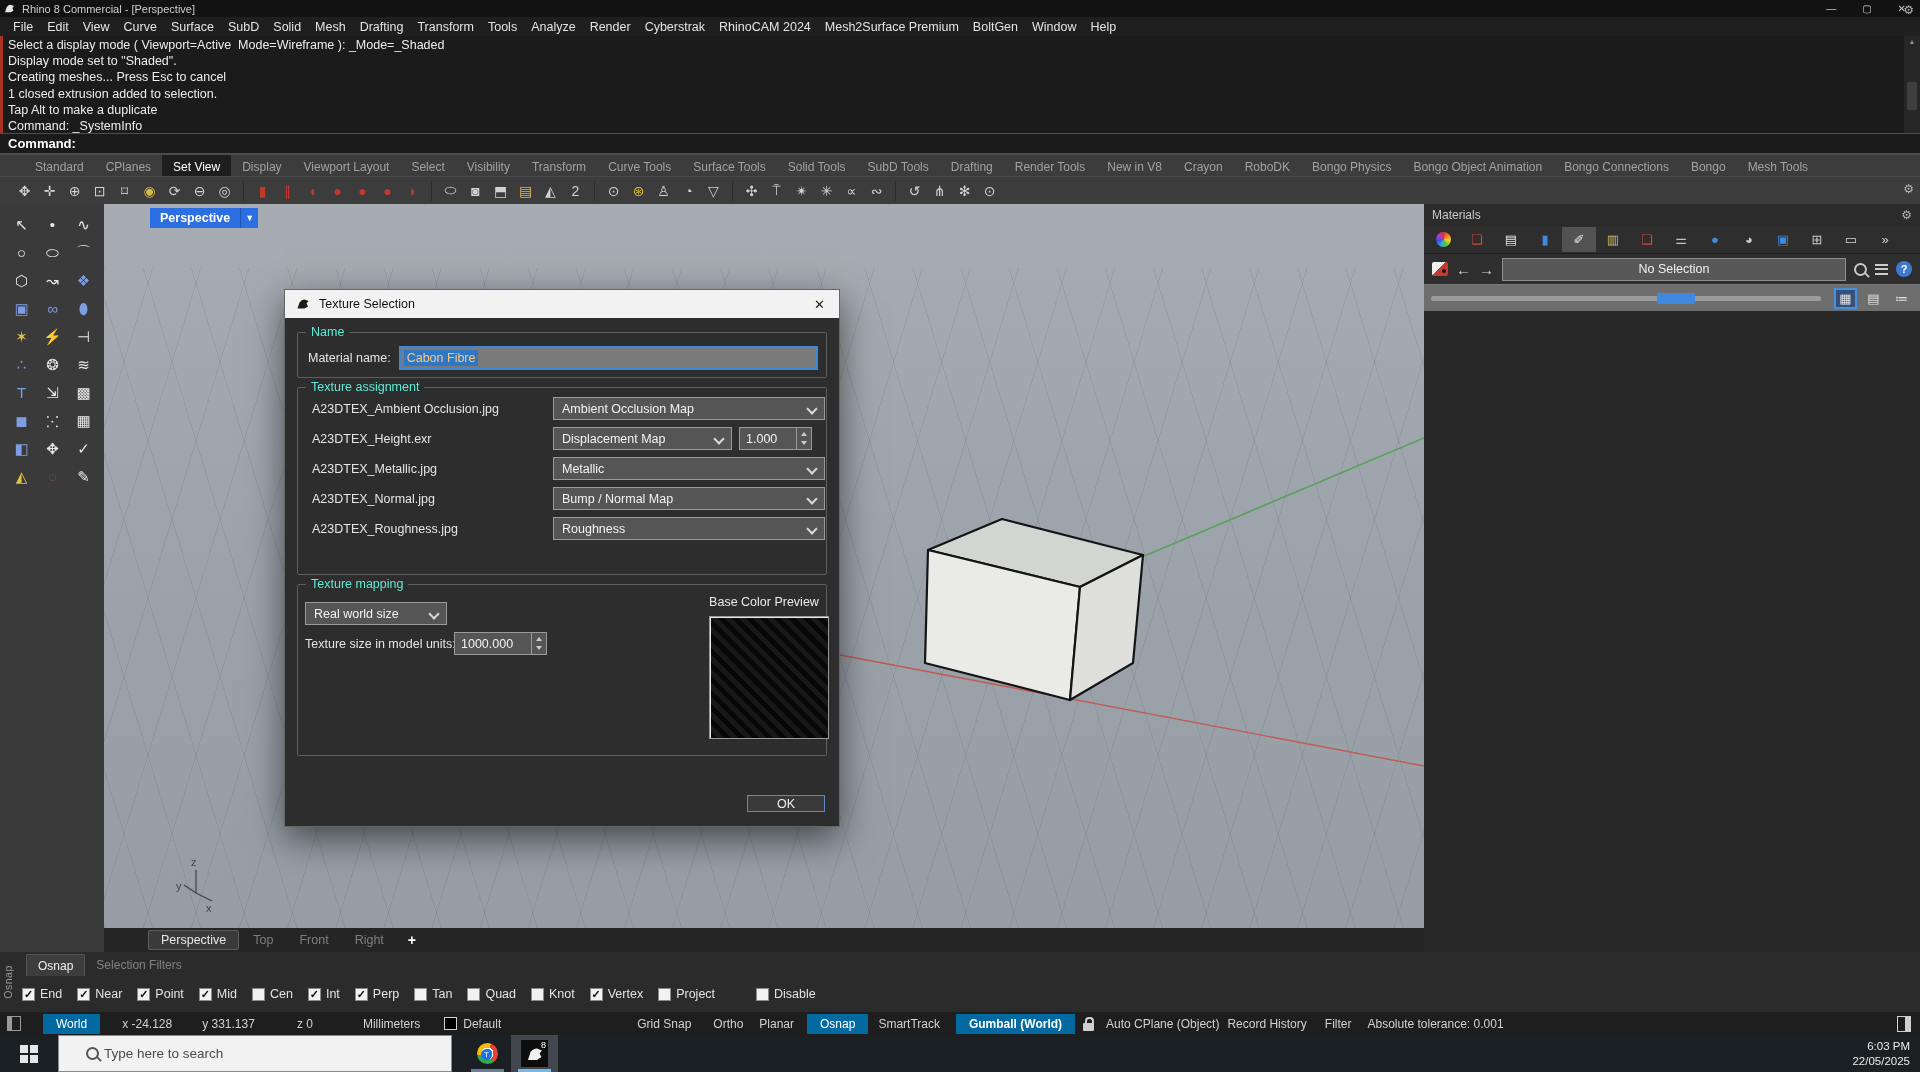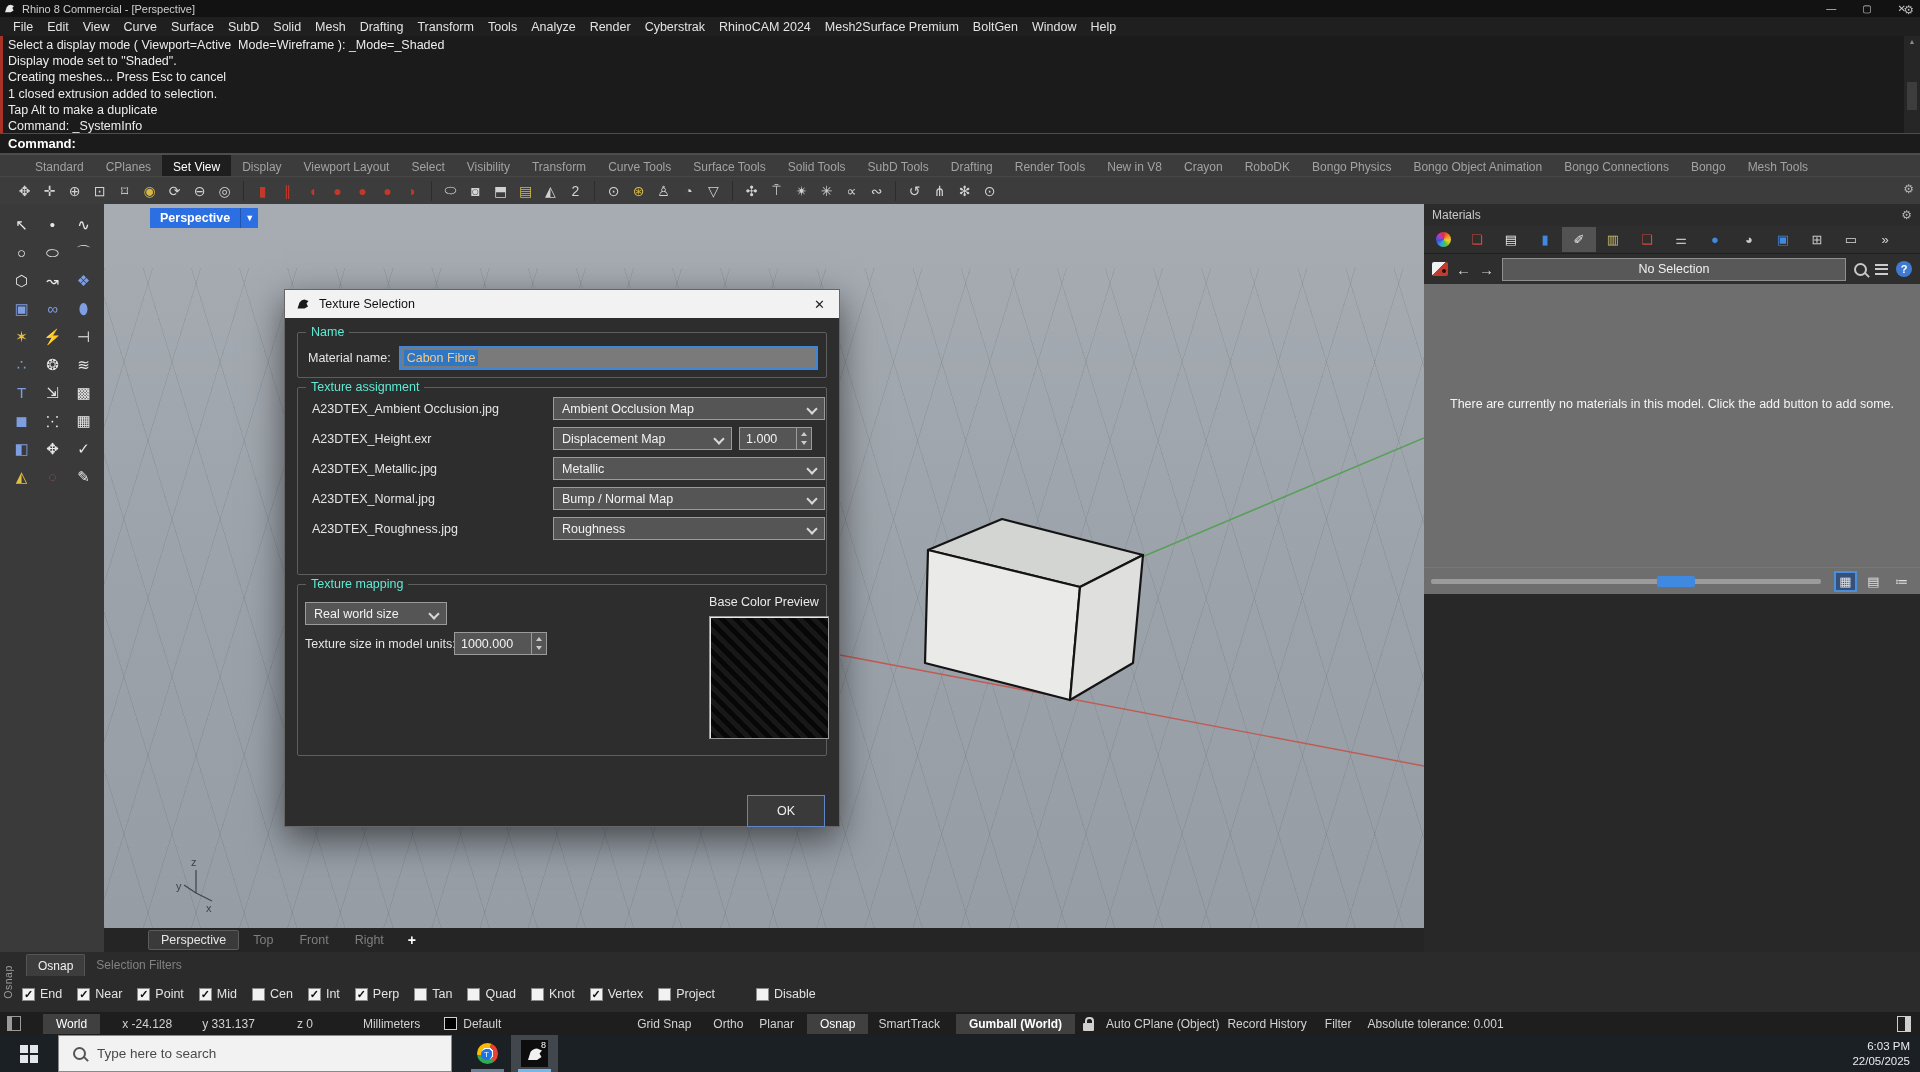--- a/index.html
+++ b/index.html
@@ -128,21 +128,21 @@
   .spin .up::after{content:"";border:3px solid transparent;border-bottom:4px solid #ccc;margin-bottom:2px;}
   .spin .dn::after{content:"";border:3px solid transparent;border-top:4px solid #ccc;margin-top:2px;}
   .grp.map{left:12px;top:294px;width:530px;height:172px;}
   .map-dd{position:absolute;left:7px;top:17px;width:142px;}
   .map-size-lab{position:absolute;left:7px;top:52px;color:#e5e5e5;font-size:12.5px;}
   .map-size-val{position:absolute;left:156px;top:47px;width:93px;}
   .prev-label{position:absolute;left:401px;top:10px;width:130px;text-align:center;color:#eaeaea;font-size:12.5px;}
   .preview{position:absolute;left:411px;top:31px;width:118px;height:121px;border:1px solid #9a9a9a;
            background:repeating-linear-gradient(45deg,#070707 0 5px,#181818 5px 10px);
            box-shadow:inset 1px 1px 0 #e8e8e8;}
-  .ok-btn{position:absolute;left:462px;top:505px;width:78px;height:32px;background:#3a3a3a;
+  .ok-btn{position:absolute;left:462px;top:505px;width:78px;height:17px;background:#3a3a3a;
           border:1px solid #5f87c8;color:#f0f0f0;font-size:12.5px;display:flex;align-items:center;
           justify-content:center;box-sizing:border-box;}
   
   .osnap{position:absolute;left:0;top:952px;width:1920px;height:60px;background:#2b2b2b;}
   .os-side{position:absolute;left:0;top:0;width:15px;height:60px;display:flex;align-items:center;justify-content:center;}
   .os-side span{transform:rotate(-90deg);color:#9a9a9a;font-size:10.5px;letter-spacing:.5px;}
   .os-tabs{position:absolute;left:26px;top:2px;display:flex;font-size:12px;color:#828282;}
   .os-tab{padding:4px 11px 3px;}
   .os-tab.active{background:#3d3d3d;color:#f0f0f0;border:1px solid #555;border-bottom:none;border-radius:2px 2px 0 0;}
   .os-opts{position:absolute;left:22px;top:27px;right:0;height:30px;display:flex;align-items:center;gap:15px;
@@ -152,21 +152,21 @@
   .cb{width:13px;height:13px;background:#f2f2f2;border:1px solid #8a8a8a;display:inline-flex;
       align-items:center;justify-content:center;font-size:11px;font-weight:bold;color:#111;box-sizing:border-box;}
   .cb.on::after{content:"✓";}
   
   .statusbar{position:absolute;left:0;top:1012px;width:1920px;height:23px;background:#1e1e1e;
              display:flex;align-items:center;font-size:12px;color:#d2d2d2;}
   .sb-pane-icon{margin-left:7px;width:12px;height:13px;border:1px solid #9a9a9a;flex:none;
                 background:linear-gradient(90deg,#9a9a9a 0 4px,transparent 4px);}
   .sb-items{display:flex;align-items:center;flex:1;}
   .sb-it{white-space:nowrap;display:inline-flex;align-items:center;}
-  .sb-it.chip{background:#404040;color:#fff;padding:3px 13px;}
+  .sb-it.chip{background:#0369a1;color:#fff;padding:3px 13px;}
   .sb-it.bold{font-weight:bold;}
   .sb-it .swatch{display:none;width:11px;height:11px;background:#000;border:1px solid #cfcfcf;margin-right:6px;}
   .sb-it.swatch-on .swatch{display:inline-block;}
   .sb-it.lock{position:relative;width:11px;height:14px;}
   .sb-it.lock::before{content:"";position:absolute;bottom:0;left:0;width:11px;height:8px;background:#cfcfcf;border-radius:1px;}
   .sb-it.lock::after{content:"";position:absolute;top:0;left:2px;width:5px;height:5px;
                      border:2px solid #cfcfcf;border-bottom:none;border-radius:4px 4px 0 0;}
   .sb-items .sb-it:nth-of-type(1){margin-left:22px;}
   .sb-items .sb-it:nth-of-type(2){margin-left:22px;}
   .sb-items .sb-it:nth-of-type(3){margin-left:30px;}
@@ -186,21 +186,21 @@
   .sb-items .sb-it:nth-of-type(17){margin-left:16px;}
   .sb-right-icon{width:12px;height:14px;border:1px solid #cfcfcf;margin-right:9px;flex:none;
                  background:linear-gradient(90deg,transparent 0 7px,#cfcfcf 7px);}
   
   .taskbar{position:absolute;left:0;top:1035px;width:1920px;height:37px;background:#1b2025;
            display:flex;align-items:stretch;color:#e8e8e8;}
   .start{width:58px;display:flex;align-items:center;justify-content:center;}
   .winlogo{display:grid;grid-template-columns:8px 8px;grid-auto-rows:8px;gap:2px;}
   .winlogo i{background:#e4e7ea;}
   .tb-search{width:394px;background:#f2f2f2;border:1px solid #8a8a8a;box-sizing:border-box;
-             display:flex;align-items:center;gap:11px;padding-left:14px;font-size:13.5px;color:#4a4a4a;}
+             display:flex;align-items:center;gap:5px;padding-left:27px;font-size:13.5px;color:#4a4a4a;}
   .tb-search .mag{border-color:#555;}
   .tb-search .mag::after{background:#555;}
   .task-icons{display:flex;align-items:stretch;margin-left:12px;}
   .task-btn{width:47px;display:flex;align-items:center;justify-content:center;position:relative;}
   .task-btn .underline{position:absolute;bottom:0;left:7px;right:7px;height:3px;background:#6a7f94;}
   .task-btn.active{background:#41474d;}
   .task-btn.active .underline{background:#76b9e8;}
   .chrome-ball{width:21px;height:21px;border-radius:50%;position:relative;
      background:radial-gradient(circle at 50% 50%,#4285f4 0 4.5px,#fff 4.5px 6px,transparent 6px),
                 conic-gradient(from 20deg,#ea4335 0 120deg,#4285f4 120deg 122deg,#34a853 122deg 240deg,#fbbc05 240deg 360deg);}
@@ -764,23 +764,20 @@
       <span class="add-mat"></span>
       <span class="nav-arrow">←</span>
       <span class="nav-arrow">→</span>
       <div class="no-sel">
         <span>No Selection</span>
       </div>
       <span class="mag"></span>
       <span class="hamb"></span>
       <span class="help">?</span>
     </div>
-    <div class="rp-body">
-      <div class="msg">There are currently no materials in this model. Click the add button to add some.</div>
-    </div>
     <div class="rp-slider">
       <div class="track">
         <div class="thumb-blue"></div>
       </div>
       <span class="view-btn active">▦</span>
       <span class="view-btn">▤</span>
       <span class="view-btn">≔</span>
     </div>
   </div>
 

